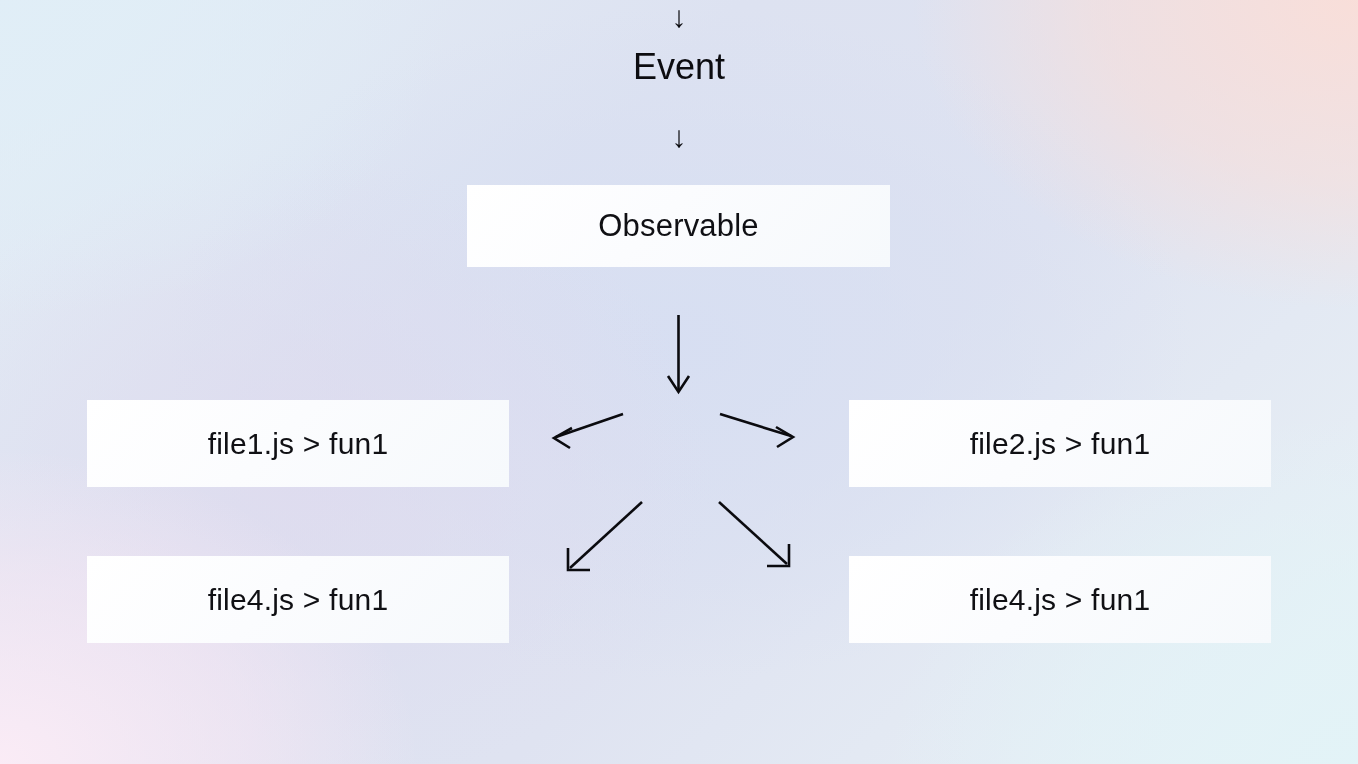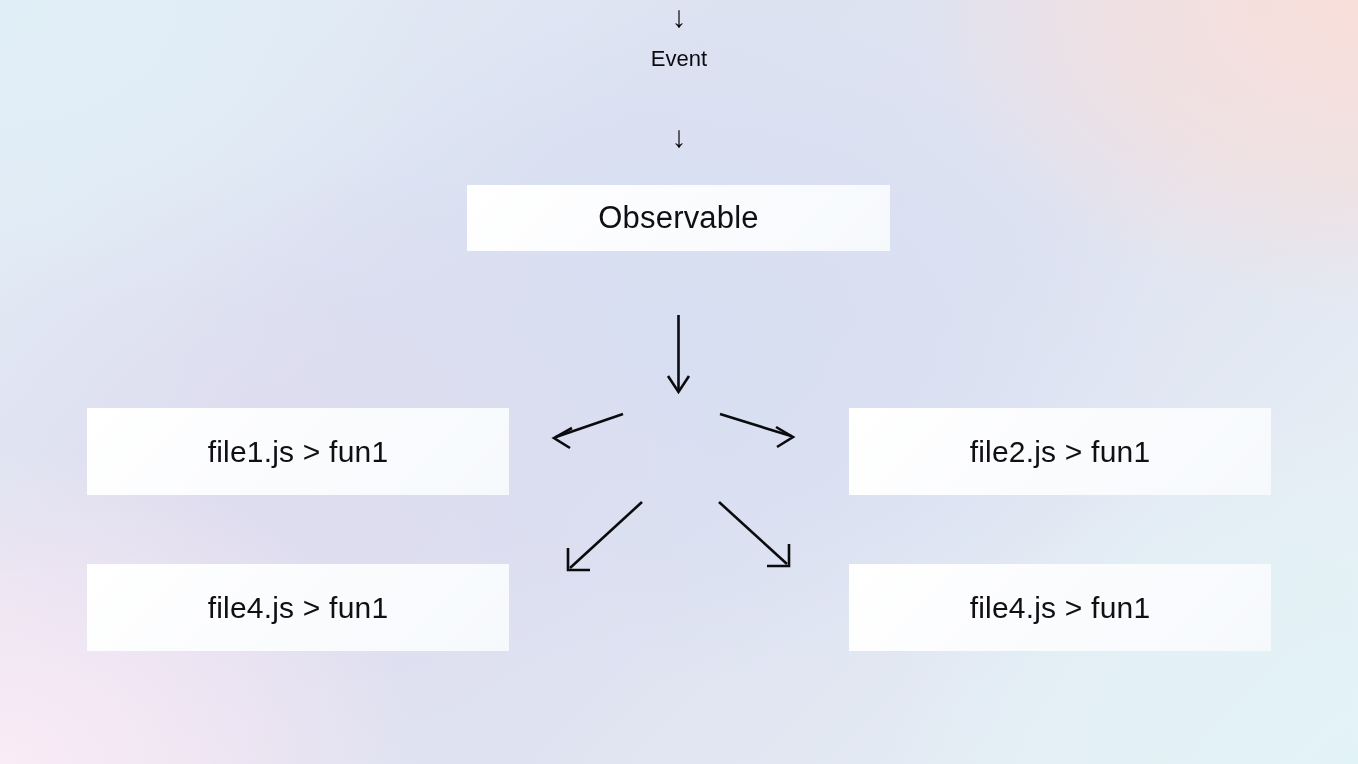--- a/index.html
+++ b/index.html
@@ -42,49 +42,48 @@
     color: #101014;
     font-weight: 400;
     letter-spacing: 0.2px;
     white-space: nowrap;
   }
 
   .node-observable {
     left: 467px;
     top: 185px;
     width: 423px;
-    height: 66px;
+    height: 82px;
     font-size: 31px;
   }
 
   .node-file {
     width: 422px;
     height: 87px;
     font-size: 30px;
-    margin-top: 8px;
   }
 
   .pos-r1c1 { left: 87px;  top: 400px; }
   .pos-r1c2 { left: 849px; top: 400px; }
   .pos-r2c1 { left: 87px;  top: 556px; }
   .pos-r2c2 { left: 849px; top: 556px; }
 
   
   .label {
     position: absolute;
     color: #0c0c10;
     white-space: nowrap;
     text-align: center;
   }
 
   .label-event {
     left: 0;
     right: 0;
     top: 46px;
-    font-size: 22px;
+    font-size: 36px;
   }
 
   .label-footer {
     left: 0;
     right: 0;
     top: 678px;
     font-size: 31px;
   }
 
   .glyph-arrow {

